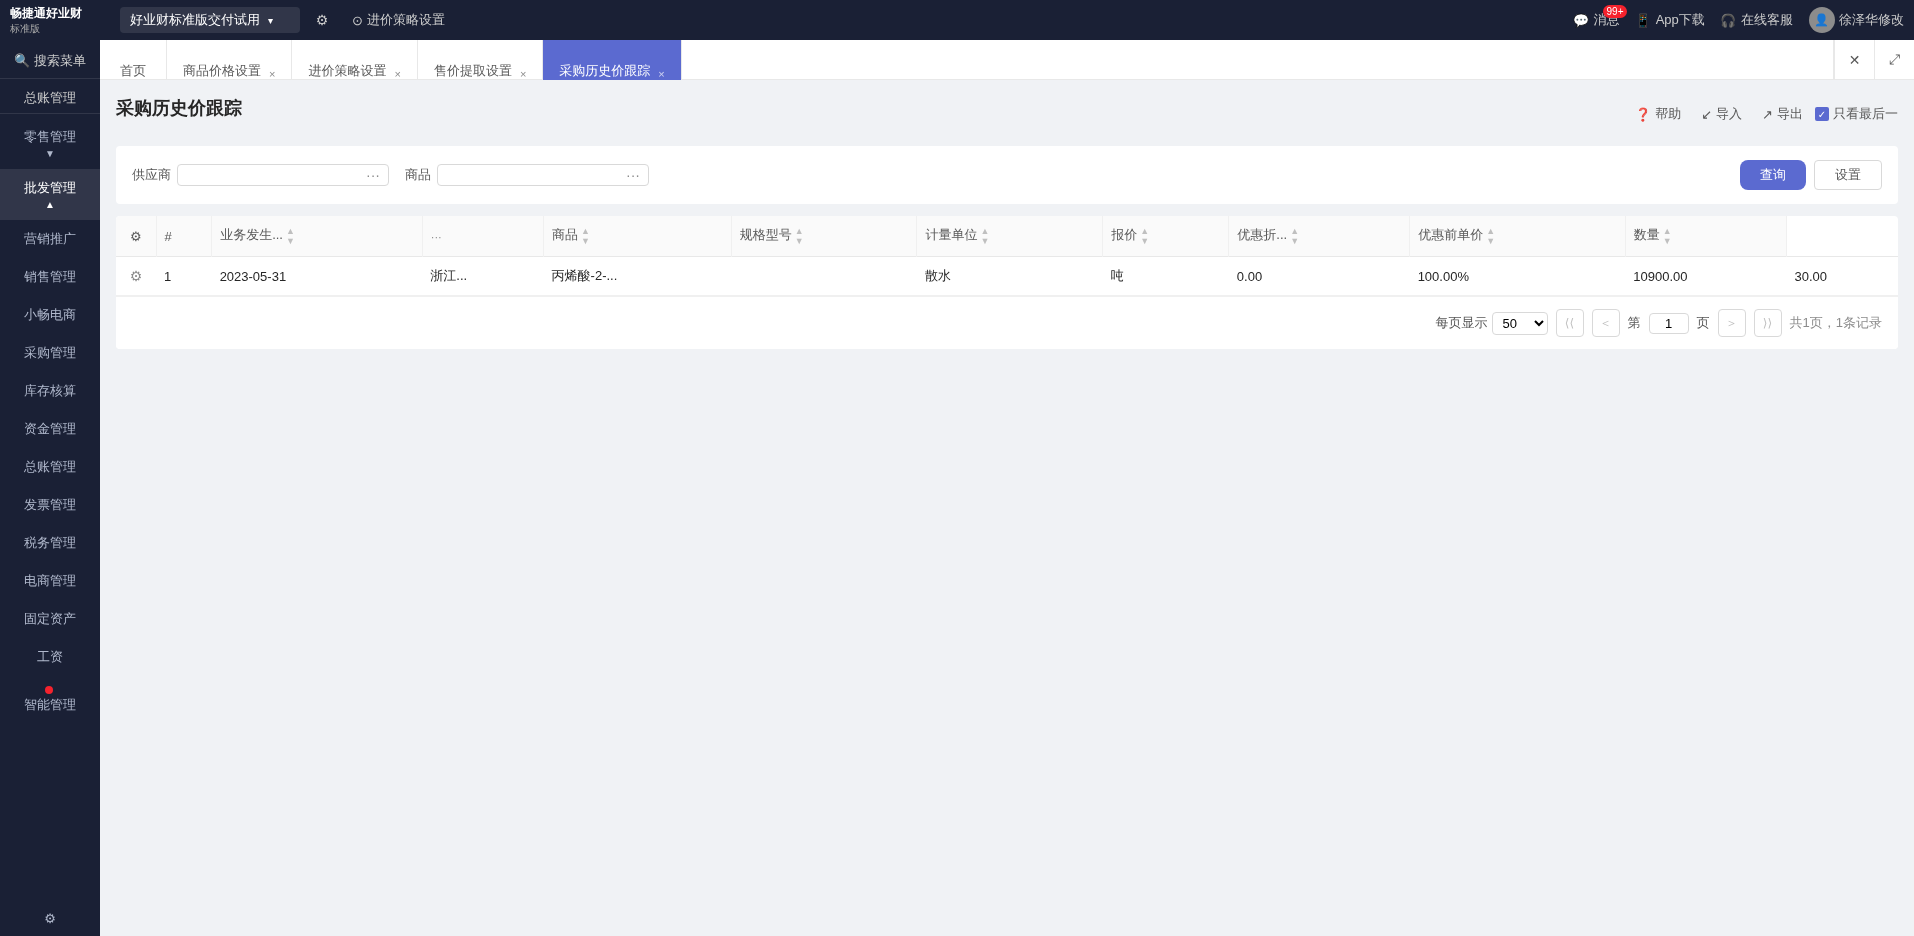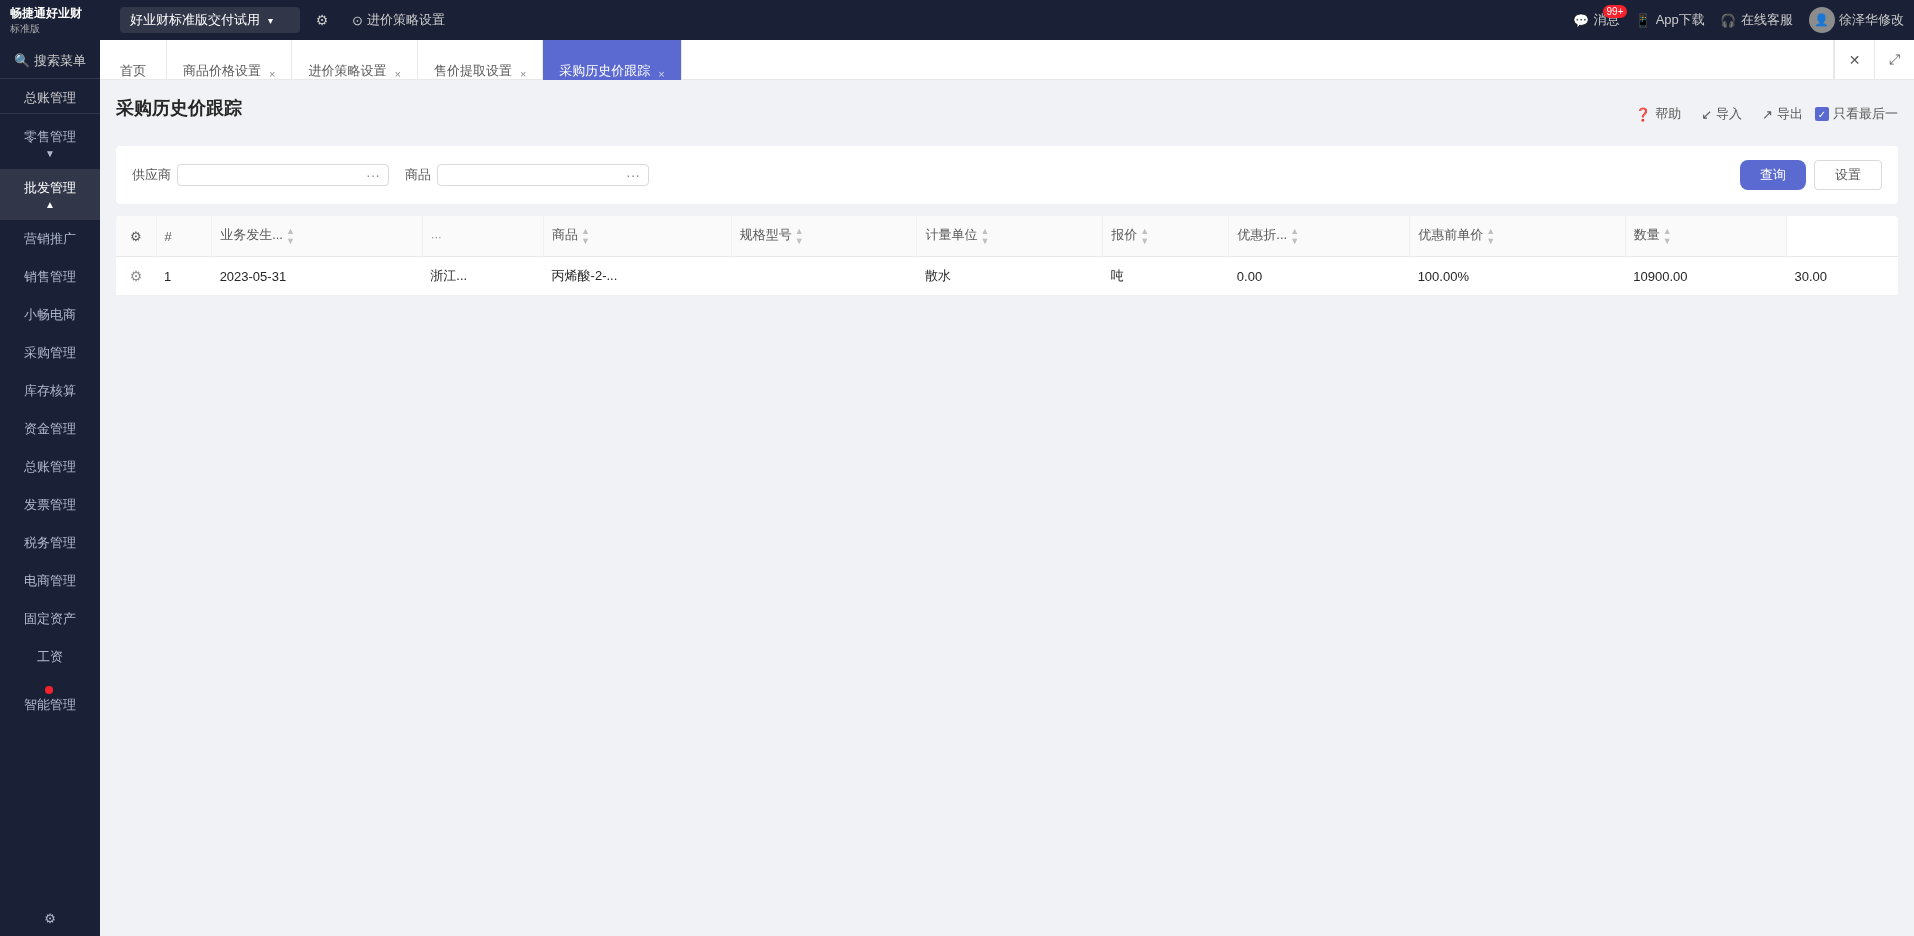--- a/index.html
+++ b/index.html
@@ -696,16 +696,34 @@
                 <td>散水</td>
                 <td>吨</td>
                 <td>0.00</td>
                 <td>100.00%</td>
                 <td>10900.00</td>
                 <td>30.00</td>
               </tr>
             </tbody>
         </table>
 
+        <div class="pagination">
+          <div class="page-size-select">
+            <span>每页显示</span>
+            <select class="page-size-dropdown">
+              <option>50</option>
+              <option>100</option>
+              <option>200</option>
+            </select>
+          </div>
+          <div class="page-nav-btn disabled">⟨⟨</div>
+          <div class="page-nav-btn disabled">＜</div>
+          <span>第</span>
+          <input class="page-input" value="1" style="">
+          <span>页</span>
+          <div class="page-nav-btn disabled">＞</div>
+          <div class="page-nav-btn disabled">⟩⟩</div>
+          <span class="page-info">共1页，1条记录</span>
+        </div>
       </div>
     </div>
   </div>
 </div>
 
 </body></html>

